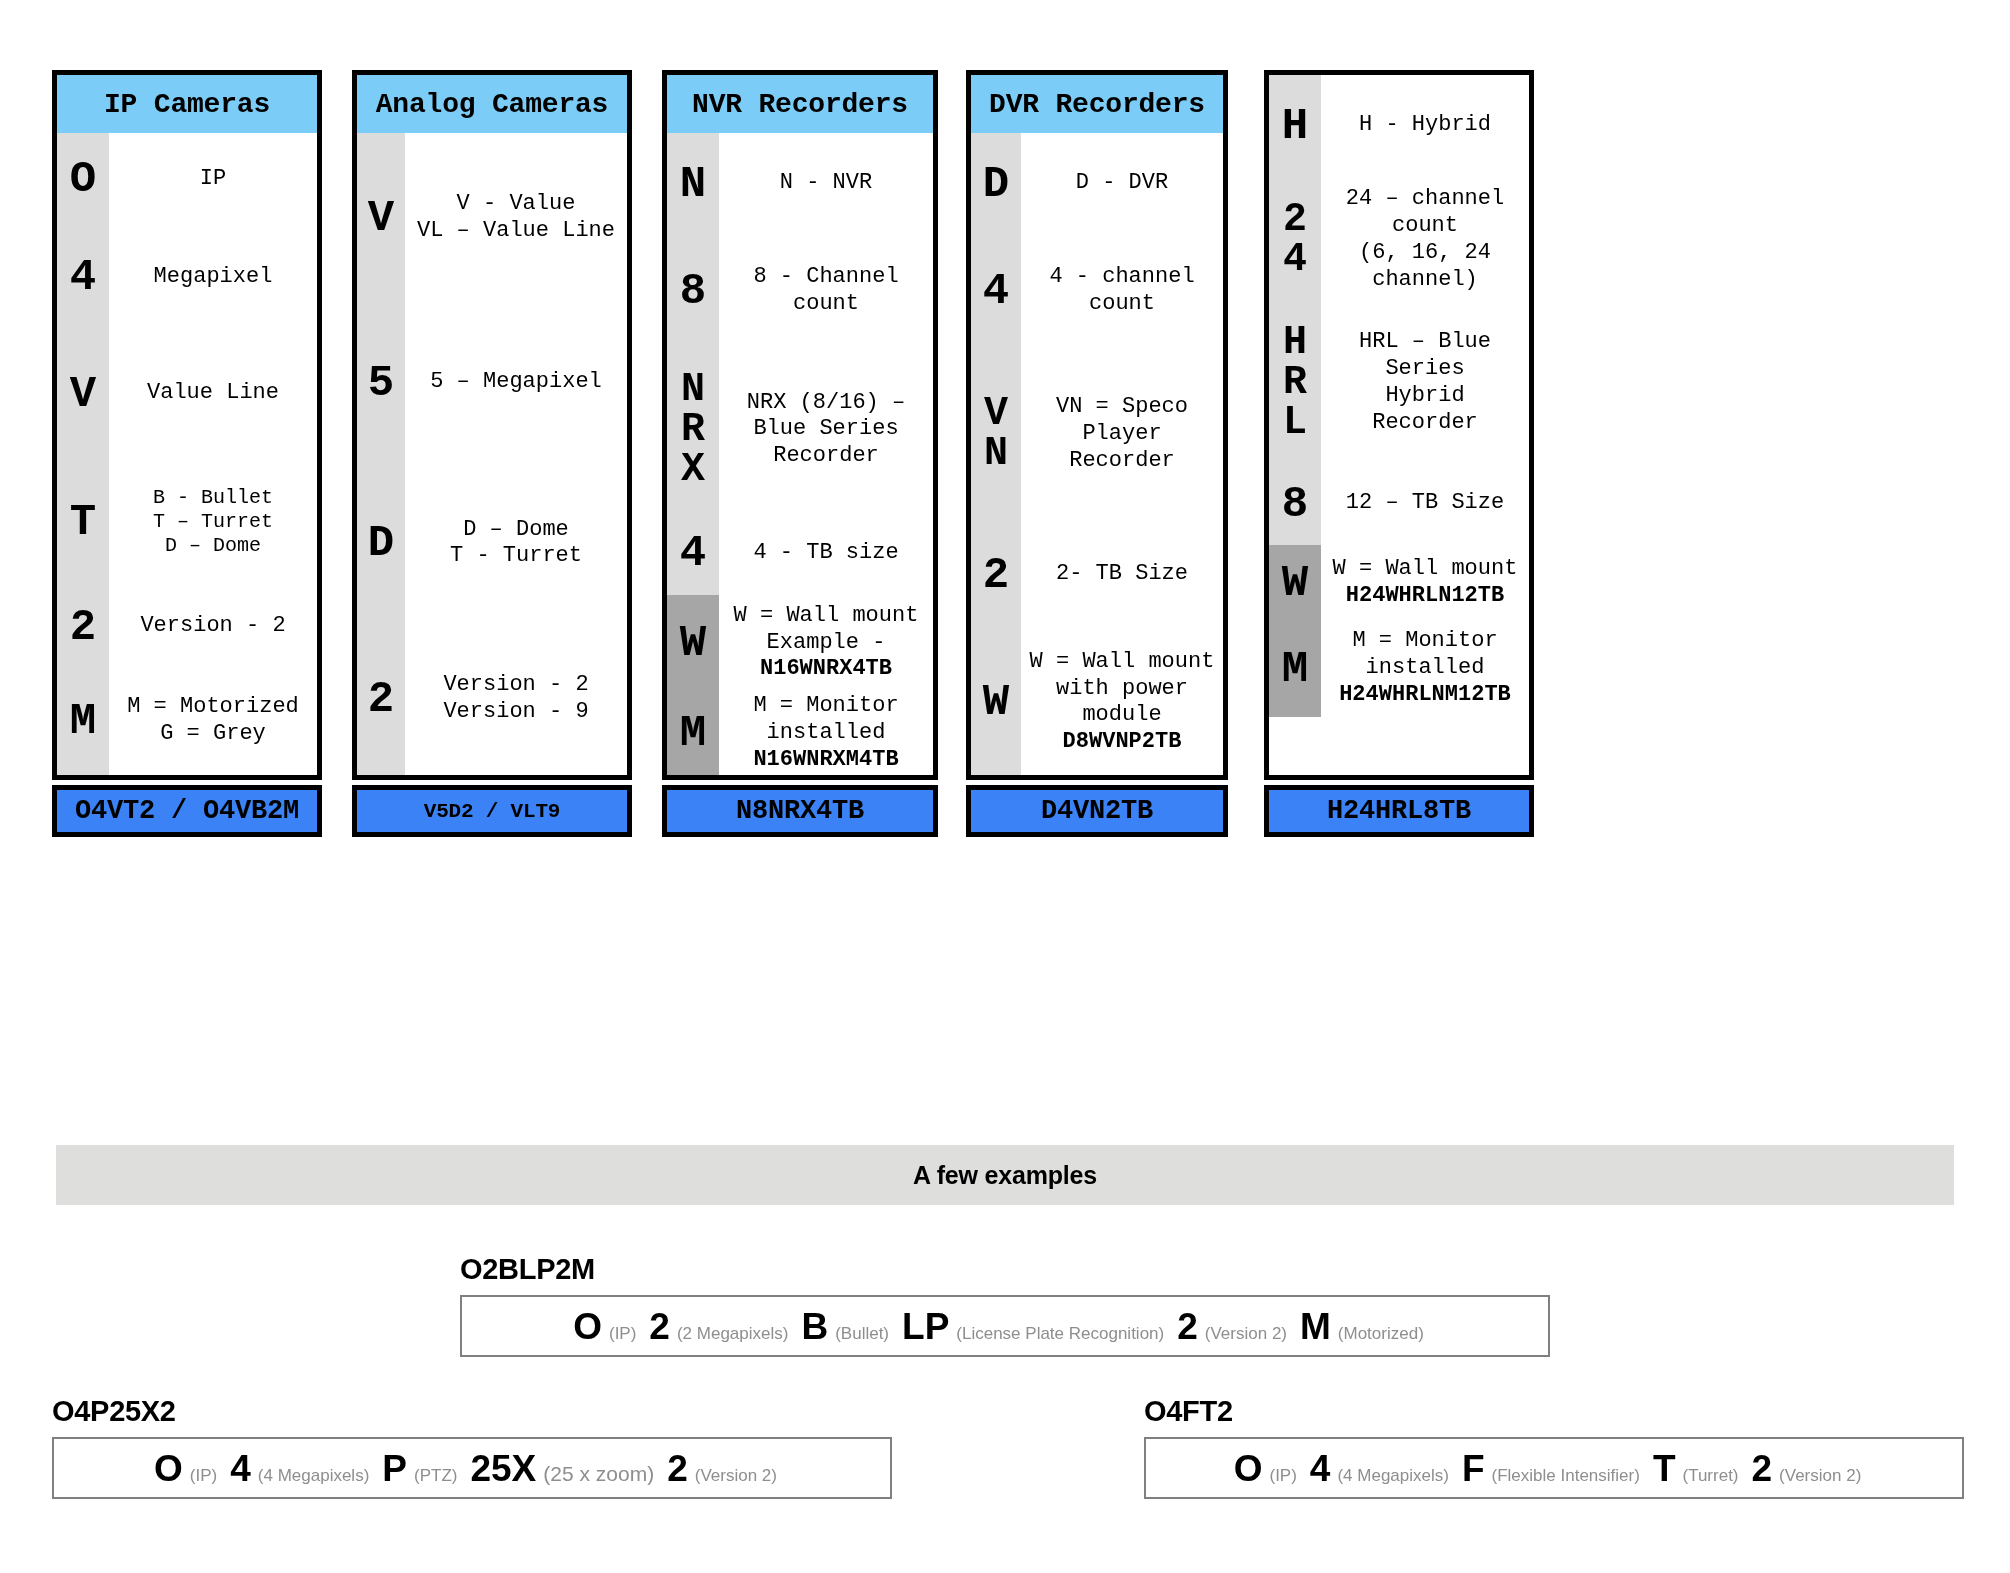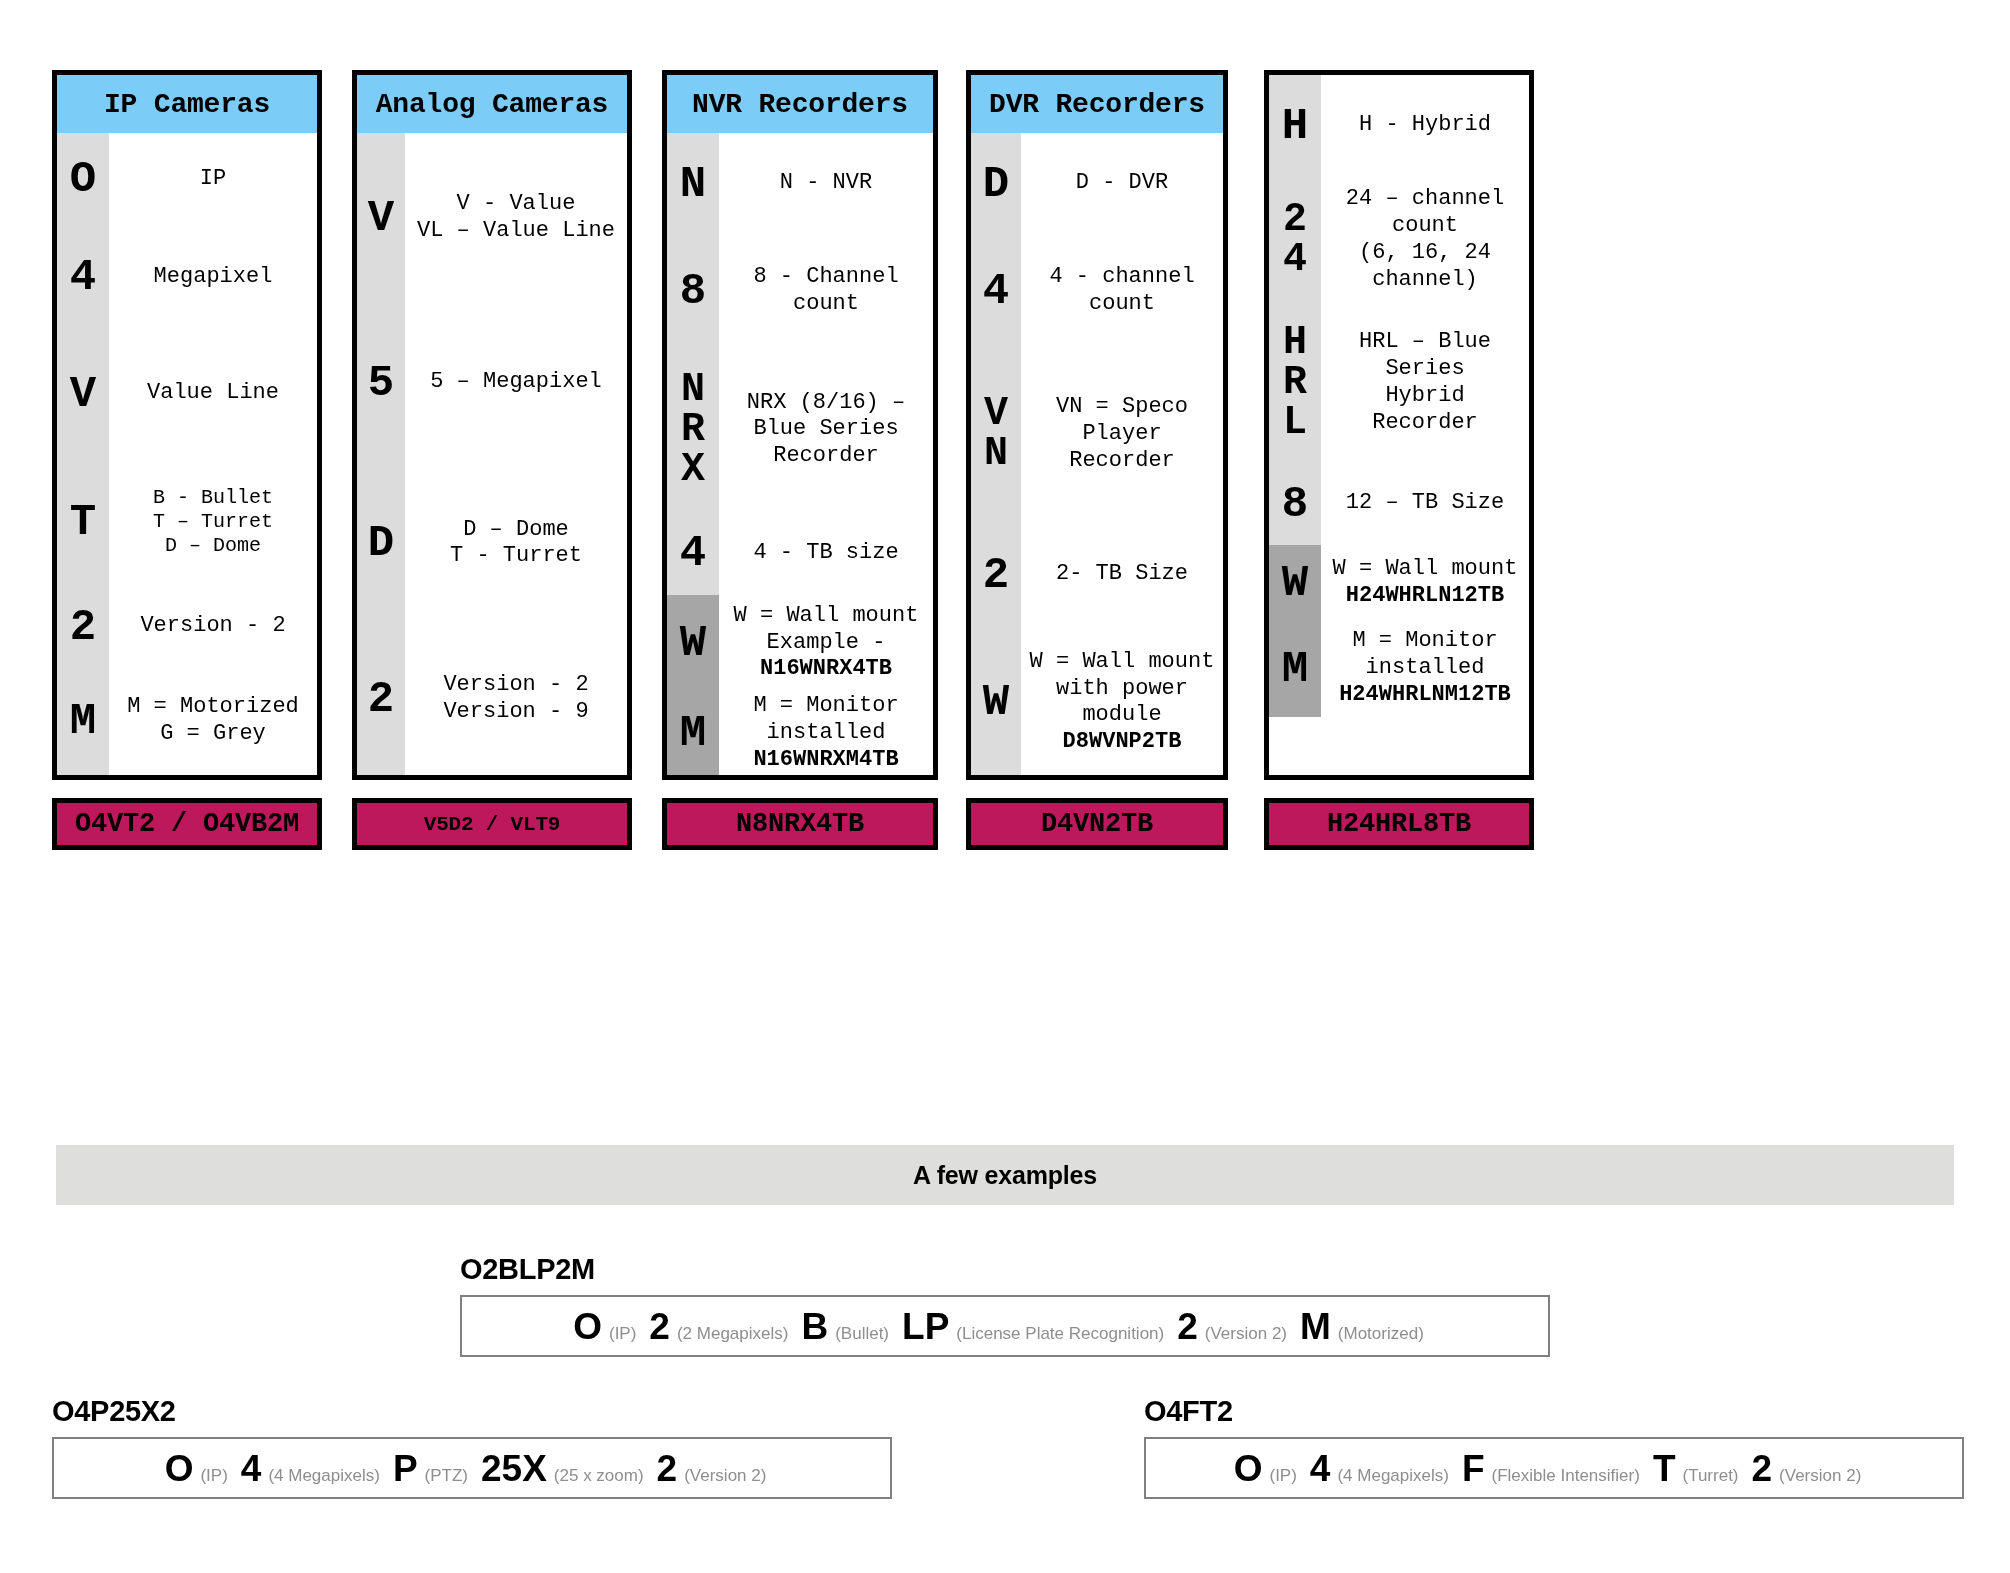--- a/index.html
+++ b/index.html
@@ -73,23 +73,23 @@
     align-items: center;
     justify-content: center;
     text-align: center;
     flex: 1 1 auto;
     line-height: 1.22;
     padding: 0 6px;
     white-space: pre-line;
   }
   .desc-cell b { font-weight: bold; }
   .card-footer {
-    margin-top: 18px;
+    margin-top: 5px;
     border: 5px solid #000000;
-    background: #be185d;
+    background: #3b82f6;
     color: #000000;
     font-weight: bold;
     text-align: center;
     display: flex;
     align-items: center;
     justify-content: center;
     letter-spacing: -0.2px;
   }
 
   
@@ -343,21 +343,21 @@
       <div class="ex-code-title" style="left: 52px; top: 315px; width: 840px;">O4P25X2</div>
       <div class="ex-box" style="left: 52px; top: 357px; width: 840px; height: 62px;">
         <div class="ex-line">
           <span class="ex-tok" style="font-size: 37px;">O</span>
           <span class="ex-note" style="font-size: 17px;">(IP)</span>
           <span class="ex-tok" style="font-size: 37px;">4</span>
           <span class="ex-note" style="font-size: 17px;">(4 Megapixels)</span>
           <span class="ex-tok" style="font-size: 37px;">P</span>
           <span class="ex-note" style="font-size: 17px;">(PTZ)</span>
           <span class="ex-tok" style="font-size: 37px;">25X</span>
-          <span class="ex-note" style="font-size: 17px;">(25 x zoom)</span>
+          <span class="ex-note" style="font-size: 21px;">(25 x zoom)</span>
           <span class="ex-tok" style="font-size: 37px;">2</span>
           <span class="ex-note" style="font-size: 17px;">(Version 2)</span>
         </div>
       </div>
       <div class="ex-code-title" style="left: 1144px; top: 315px; width: 820px;">O4FT2</div>
       <div class="ex-box" style="left: 1144px; top: 357px; width: 820px; height: 62px;">
         <div class="ex-line">
           <span class="ex-tok" style="font-size: 37px;">O</span>
           <span class="ex-note" style="font-size: 17px;">(IP)</span>
           <span class="ex-tok" style="font-size: 37px;">4</span>

